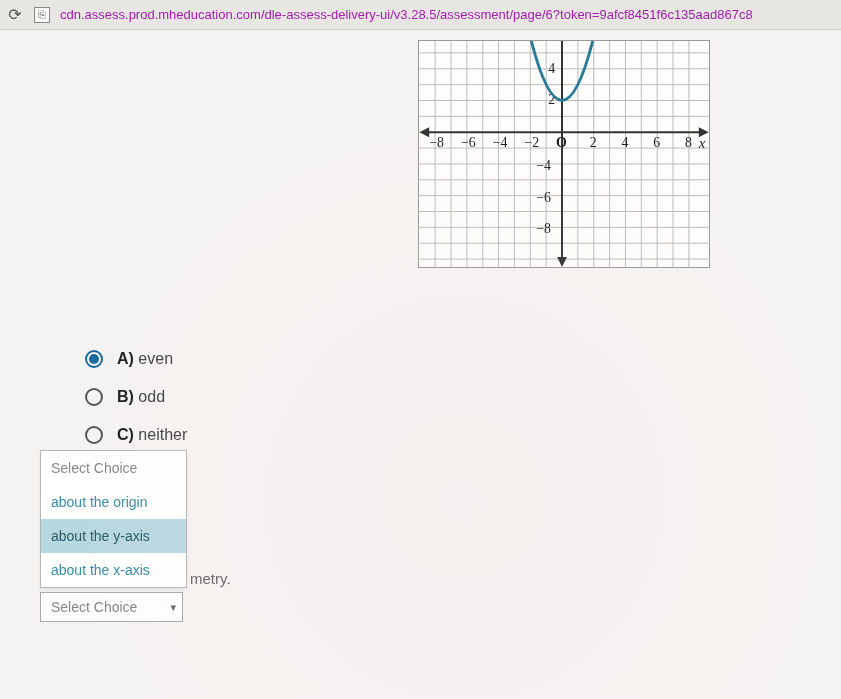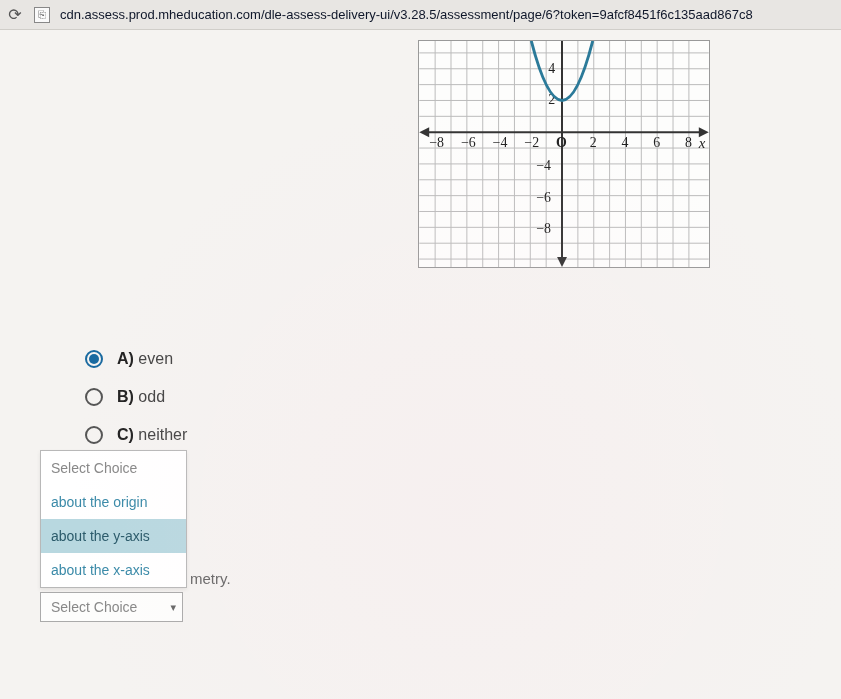--- a/index.html
+++ b/index.html
@@ -30,21 +30,21 @@
     }
     .site-icon {
       width: 16px; height: 16px;
       border: 1px solid #888;
       background: #fafafa;
       display: flex; align-items: center; justify-content: center;
     }
     .site-icon::before { content: "⎘"; font-size: 10px; color: #666; }
     .url-text {
       font-size: 13px;
-      color: #0f172a;
+      color: #a21caf;
       white-space: nowrap;
       overflow: hidden;
     }
 
     
     .content {
       position: relative;
       width: 100%;
       height: calc(100% - 30px);
     }

